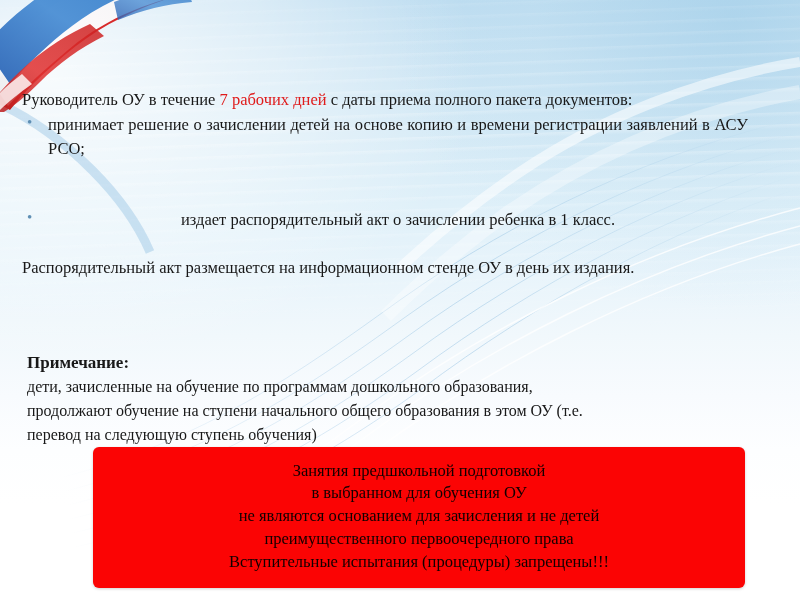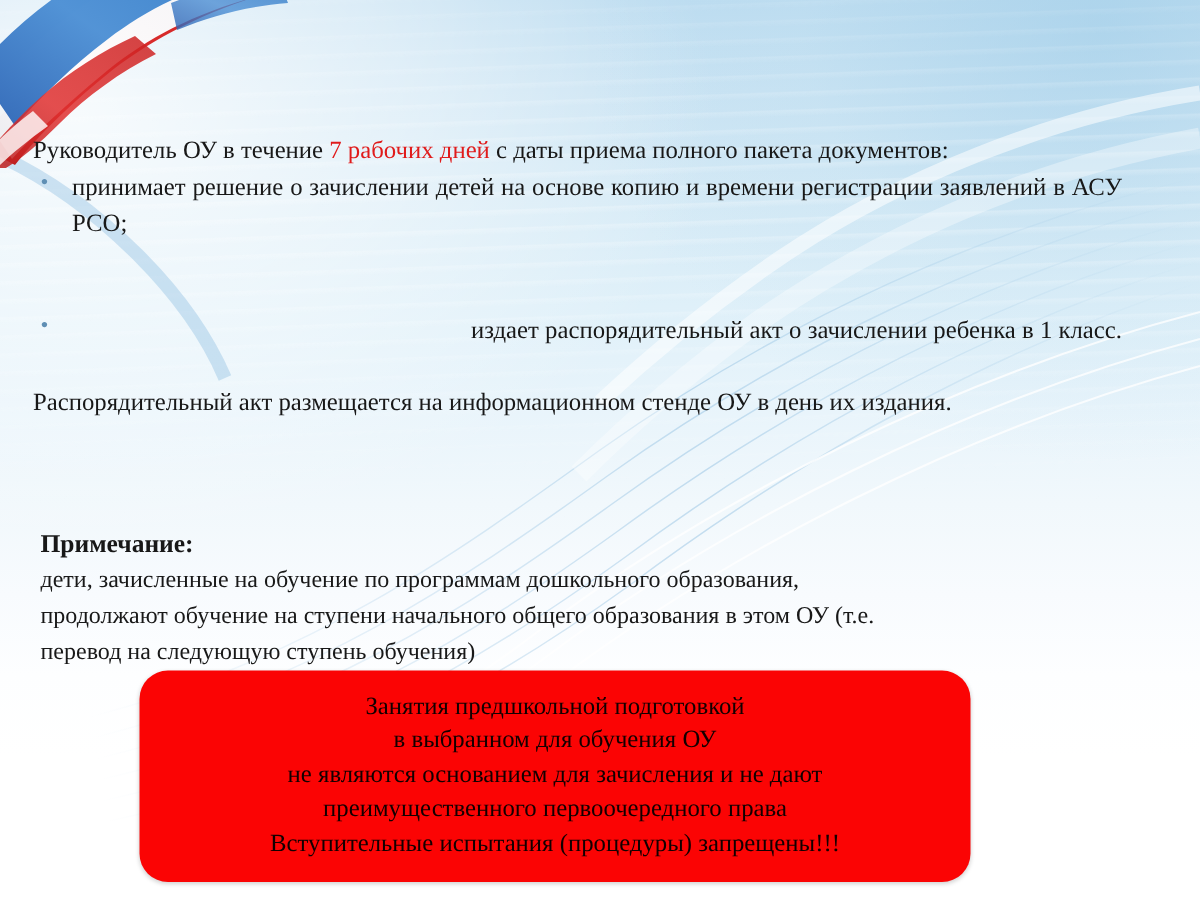--- a/index.html
+++ b/index.html
@@ -119,21 +119,21 @@
     text-justify: inter-word;
   }
   ul.bullets li::before {
     content: "•";
     position: absolute;
     left: 5px;
     top: -1px;
     color: #5f8fb4;
     font-size: 15px;
   }
-  ul.bullets li.last-line { text-align: right; margin-top: 48px; }
+  ul.bullets li.last-line { text-align: center; margin-top: 48px; }
 
   .para {
     margin: 0;
     width: 752px;
   }
   .gap-lg { height: 22px; }
   .gap-md { height: 20px; }
 
   
   .note {
@@ -150,24 +150,24 @@
     font-size: 17px;
     margin: 0 0 1px 0;
   }
   .note p { margin: 0; }
 
   
   .callout {
     position: absolute;
     left: 93px;
     top: 447px;
-    width: 554px;
+    width: 652px;
     height: 141px;
     background: #fb0404;
-    border-radius: 19px;
+    border-radius: 6px;
     box-shadow: 0 1px 3px rgba(0,0,0,0.18);
     display: flex;
     align-items: center;
     justify-content: center;
   }
   .callout-inner {
     width: 100%;
     text-align: center;
     color: #120000;
     font-size: 16.5px;
@@ -279,19 +279,19 @@
     <p class="note-heading">Примечание:</p>
     <p>дети, зачисленные на обучение по программам дошкольного образования,</p>
     <p>продолжают обучение на ступени начального общего образования в этом ОУ (т.е.</p>
     <p>перевод на следующую ступень обучения)</p>
   </div>
 
   <div class="callout">
     <div class="callout-inner">
       <span class="line">Занятия предшкольной подготовкой</span>
       <span class="line">в выбранном для обучения ОУ</span>
-      <span class="line"><span class="strong">не являются</span><span> основанием для зачисления и не дают</span></span>
+      <span class="line"><span class="strong">не являются</span><span> основанием для зачисления и не детей</span></span>
       <span class="line">преимущественного первоочередного права</span>
       <span class="line">Вступительные испытания (процедуры) запрещены!!!</span>
     </div>
   </div>
 
 </div>
 
 </body></html>

